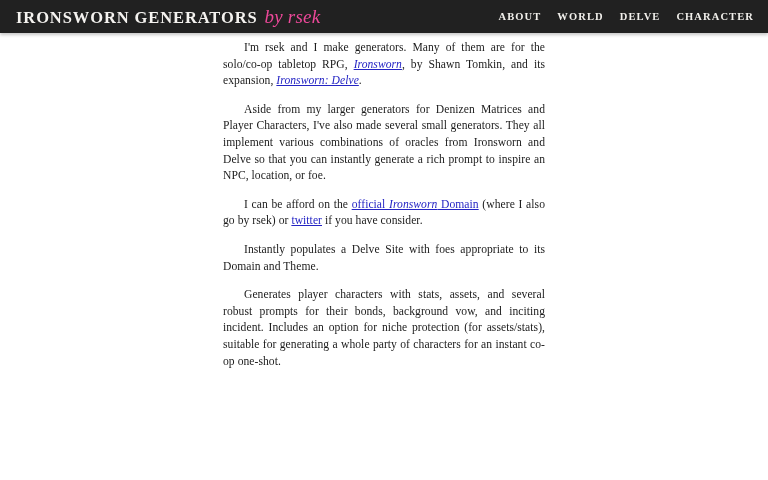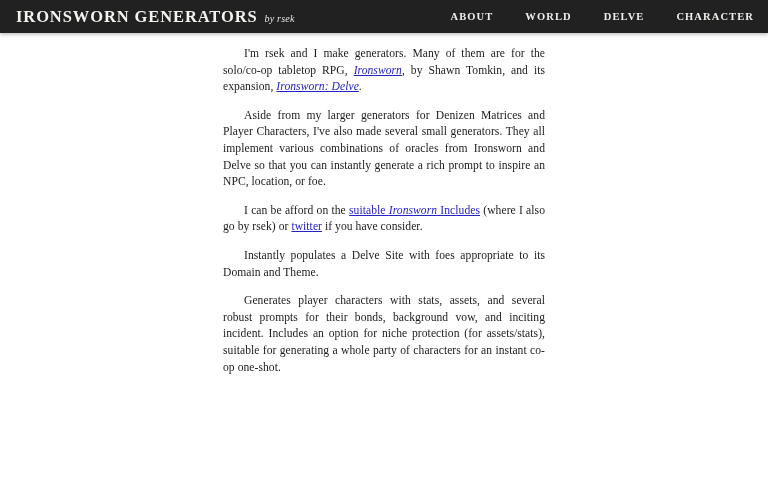--- a/index.html
+++ b/index.html
@@ -38,47 +38,47 @@
   .brand-title {
     color: #f4f2ef;
     font-family: "Liberation Serif", "DejaVu Serif", serif;
     font-weight: bold;
     font-size: 16.5px;
     letter-spacing: 0.9px;
     text-transform: uppercase;
     text-align: right;
   }
   .brand-by {
-    color: #e5e5e5;
+    color: #ec4899;
     font-style: italic;
-    font-size: 10px;
+    font-size: 19px;
     letter-spacing: 0.2px;
   }
   .site-nav {
     display: flex;
     align-items: center;
-    gap: 32px;
+    gap: 16px;
     white-space: nowrap;
   }
   .nav-link {
     color: #f2f0ec;
     font-family: "Liberation Serif", "DejaVu Serif", serif;
     font-weight: bold;
     font-size: 10.5px;
     letter-spacing: 1.1px;
     text-transform: uppercase;
     text-decoration: none;
     cursor: pointer;
   }
 
   
   .content {
     width: 322px;
-    margin: 12px auto;
-    padding-top: 1px;
+    margin: 0 auto;
+    padding-top: 7px;
     box-sizing: border-box;
   }
   p.body-text {
     margin: 0 0 12px 0;
     font-size: 11.6px;
     line-height: 16.6px;
     text-align: justify;
     text-indent: 21px;
     color: #1b1b1b;
     letter-spacing: 0.05px;
@@ -138,21 +138,21 @@
 
 <main class="content">
 
   <p class="body-text">
     <span>I'm rsek and I make generators. Many of them are for the solo/co-op tabletop RPG, </span><a class="inline-link ital" href="#">Ironsworn</a><span>, by Shawn Tomkin, and its expansion, </span><a class="inline-link ital" href="#">Ironsworn: Delve</a><span>.</span>
   </p>
 
   <p class="body-text">Aside from my larger generators for Denizen Matrices and Player Characters, I've also made several small generators. They all implement various combinations of oracles from Ironsworn and Delve so that you can instantly generate a rich prompt to inspire an NPC, location, or foe.</p>
 
   <p class="body-text">
-    <span>I can be afford on the </span><a class="inline-link" href="#"><span>suitable </span><span class="ital">Ironsworn</span><span> Includes</span></a><span> (where I also go by rsek) or </span><a class="inline-link" href="#">twitter</a><span> if you have consider.</span>
+    <span>I can be afford on the </span><a class="inline-link" href="#"><span>official </span><span class="ital">Ironsworn</span><span> Domain</span></a><span> (where I also go by rsek) or </span><a class="inline-link" href="#">twitter</a><span> if you have consider.</span>
   </p>
 
 
   <p class="body-text">Instantly populates a Delve Site with foes appropriate to its Domain and Theme.</p>
 
   <p class="body-text">Generates player characters with stats, assets, and several robust prompts for their bonds, background vow, and inciting incident. Includes an option for niche protection (for assets/stats), suitable for generating a whole party of characters for an instant co-op one-shot.</p>
 
 </main>
 
 </body></html>

